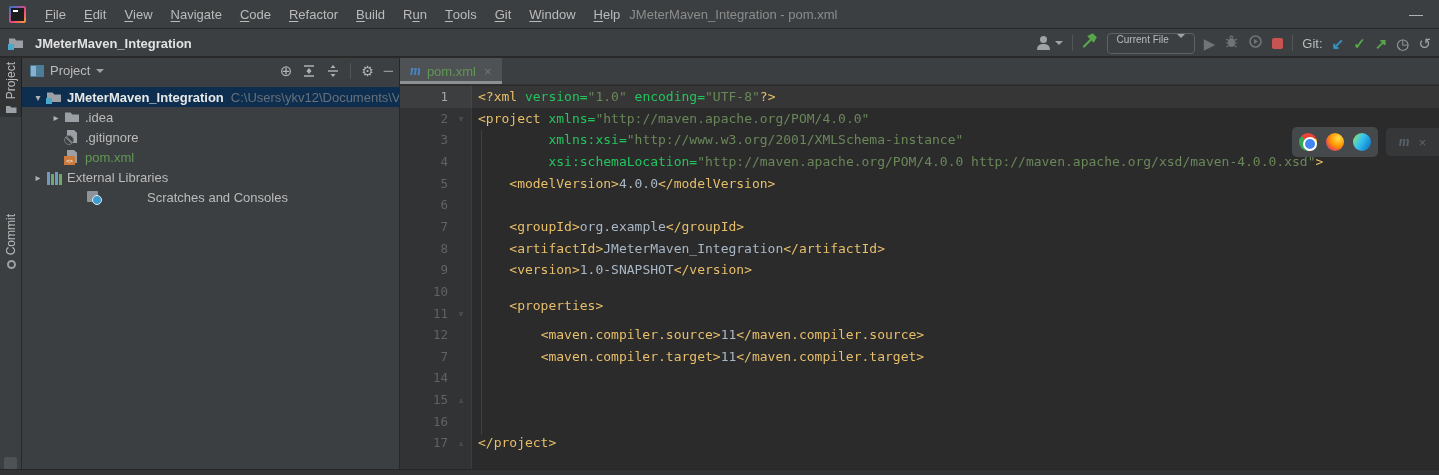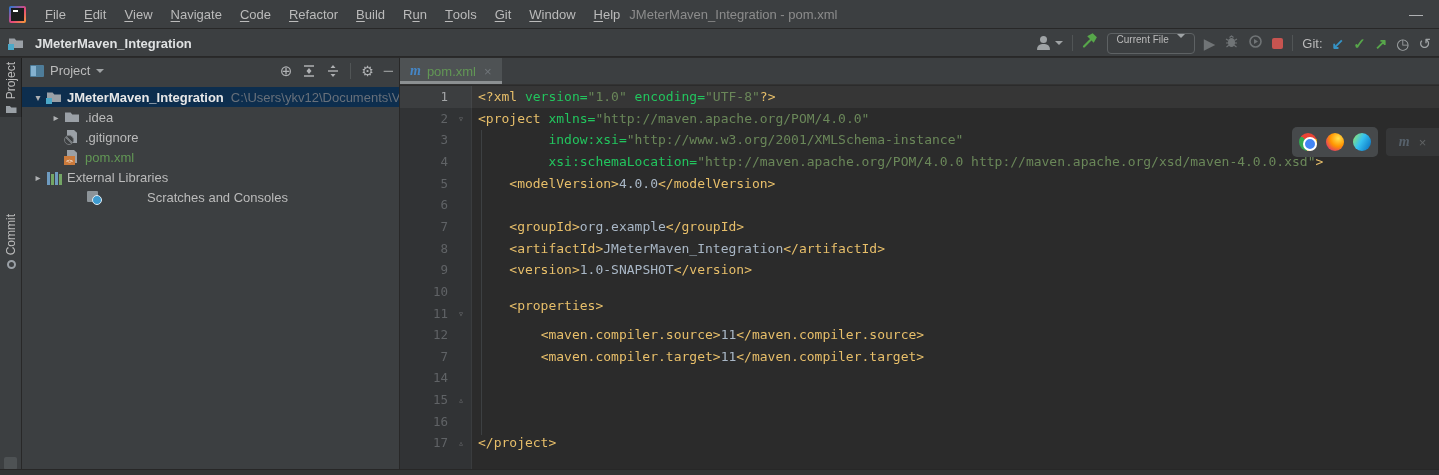--- a/index.html
+++ b/index.html
@@ -354,21 +354,21 @@
   <div class="editor-body" id="editor">
     <div class="gutter-bg"></div>
     <div class="indent-guide"></div>
   <div class="cur-line" style="top: 0px;"></div>
       <div class="lnum cur" style="top: 0px;">1</div>
       <div class="code-line" style="top: 0px;"><span class="c-tag">&lt;?xml </span><span class="c-attr">version=</span><span class="c-str">"1.0"</span><span class="c-attr"> encoding=</span><span class="c-str">"UTF-8"</span><span class="c-tag">?&gt;</span></div>
       <div class="lnum" style="top: 21.65px;">2</div>
       <div class="fold" style="top: 21.65px;">▿</div>
       <div class="code-line" style="top: 21.65px;"><span class="c-tag">&lt;project </span><span class="c-attr">xmlns=</span><span class="c-str">"http://maven.apache.org/POM/4.0.0"</span></div>
       <div class="lnum" style="top: 43.3px;">3</div>
-      <div class="code-line" style="top: 43.3px;"><span class="c-pl">         </span><span class="c-attr">indow:xsi=</span><span class="c-str">"http://www.w3.org/2001/XMLSchema-instance"</span></div>
+      <div class="code-line" style="top: 43.3px;"><span class="c-pl">         </span><span class="c-attr">xmlns:xsi=</span><span class="c-str">"http://www.w3.org/2001/XMLSchema-instance"</span></div>
       <div class="lnum" style="top: 64.95px;">4</div>
       <div class="code-line" style="top: 64.95px;"><span class="c-pl">         </span><span class="c-attr">xsi:schemaLocation=</span><span class="c-str">"http://maven.apache.org/POM/4.0.0 http://maven.apache.org/xsd/maven-4.0.0.xsd"</span><span class="c-tag">&gt;</span></div>
       <div class="lnum" style="top: 86.6px;">5</div>
       <div class="code-line" style="top: 86.6px;"><span class="c-pl">    </span><span class="c-tag">&lt;modelVersion&gt;</span><span class="c-txt">4.0.0</span><span class="c-tag">&lt;/modelVersion&gt;</span></div>
       <div class="lnum" style="top: 108.25px;">6</div>
       <div class="code-line" style="top: 108.25px;"></div>
       <div class="lnum" style="top: 129.9px;">7</div>
       <div class="code-line" style="top: 129.9px;"><span class="c-pl">    </span><span class="c-tag">&lt;groupId&gt;</span><span class="c-txt">org.example</span><span class="c-tag">&lt;/groupId&gt;</span></div>
       <div class="lnum" style="top: 151.55px;">8</div>
       <div class="code-line" style="top: 151.55px;"><span class="c-pl">    </span><span class="c-tag">&lt;artifactId&gt;</span><span class="c-txt">JMeterMaven_Integration</span><span class="c-tag">&lt;/artifactId&gt;</span></div>

